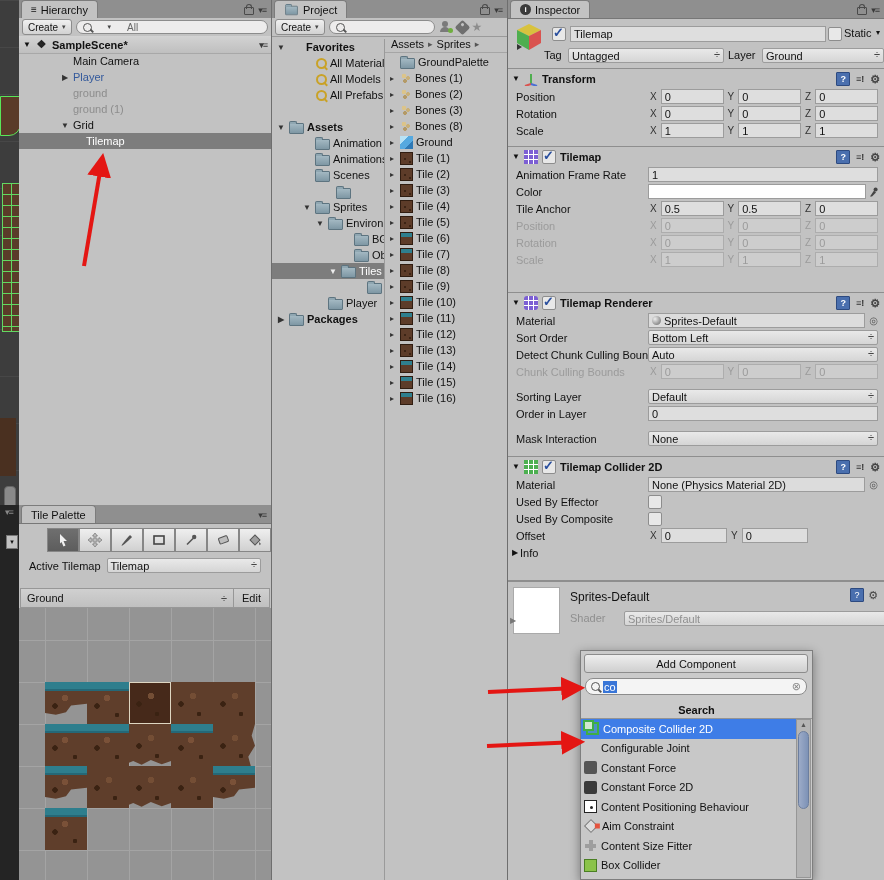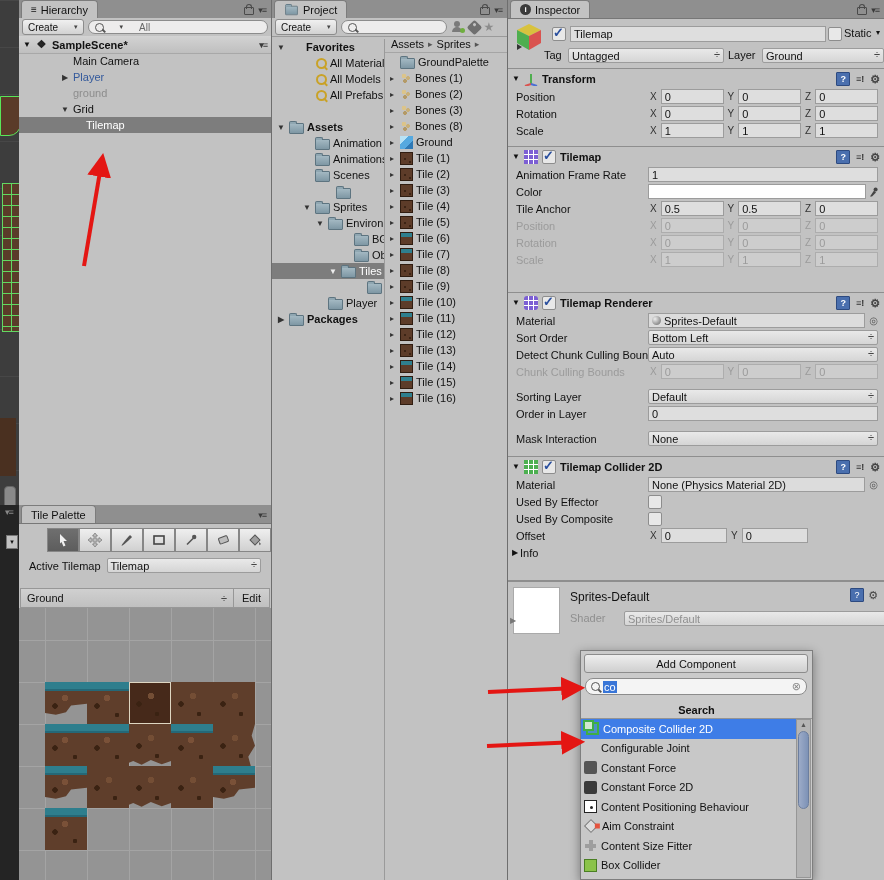--- a/index.html
+++ b/index.html
@@ -14,21 +14,21 @@
        border-radius:4px 4px 0 0;padding:0 9px;display:flex;align-items:center;gap:4px;
        font-size:11px;margin-left:2px;white-space:nowrap;}
   .winbtns{margin-left:auto;display:flex;gap:4px;align-items:center;padding:0 5px 3px 0;color:#3a3a3a;}
   .menuglyph{font-size:9px;letter-spacing:-1px;color:#3a3a3a;}
   .lock{width:8px;height:6px;border:1px solid #4a4a4a;border-radius:1px;position:relative;margin-top:2px;}
   .lock::before{content:"";position:absolute;top:-4px;left:1px;width:4px;height:4px;
                 border:1px solid #4a4a4a;border-bottom:none;border-radius:3px 3px 0 0;}
   .toolbar{position:absolute;top:18px;left:0;right:0;height:18px;background:#c2c2c2;
            border-bottom:1px solid #9a9a9a;display:flex;align-items:center;padding:0 3px;gap:4px;}
   .btn{background:linear-gradient(#f0f0f0,#d2d2d2);border:1px solid #8c8c8c;border-radius:3px;
-       height:14px;display:inline-flex;align-items:center;padding:0 5px;gap:16px;font-size:10px;}
+       height:14px;display:inline-flex;align-items:center;padding:0 5px;gap:4px;font-size:10px;}
   .ddcaret{font-size:7px;color:#444;}
   .searchoval{background:#edecec;border:1px solid #8c8c8c;border-radius:8px;height:12px;flex:1;
               display:flex;align-items:center;gap:16px;padding:0 6px;color:#666;font-size:10px;}
   .mag{width:7px;height:7px;border:1.5px solid #555;border-radius:50%;position:relative;flex:none;}
   .mag::after{content:"";position:absolute;width:4px;height:1.5px;background:#555;
               transform:rotate(45deg);right:-3px;bottom:-1px;}
   
   .trow{height:16px;display:flex;align-items:center;gap:3px;white-space:nowrap;overflow:hidden;}
   .trow .arr{width:10px;flex:none;font-size:8px;color:#333;text-align:center;}
   .trow.selected{background:#7d7d7d;color:#fff;}
@@ -207,20 +207,24 @@
           <span>Main Camera</span>
         </div>
         <div class="trow prefab" style="padding-left: 41px;">
           <span class="arr">▶</span>
           <span>Player</span>
         </div>
         <div class="trow dim" style="padding-left: 41px;">
           <span class="arr"></span>
           <span>ground</span>
         </div>
+        <div class="trow dim" style="padding-left: 41px;">
+          <span class="arr"></span>
+          <span>ground (1)</span>
+        </div>
         <div class="trow" style="padding-left: 41px;">
           <span class="arr">▼</span>
           <span>Grid</span>
         </div>
         <div class="trow selected" style="padding-left: 54px;">
           <span class="arr"></span>
           <span>Tilemap</span>
         </div>
       </div>
   </div>

